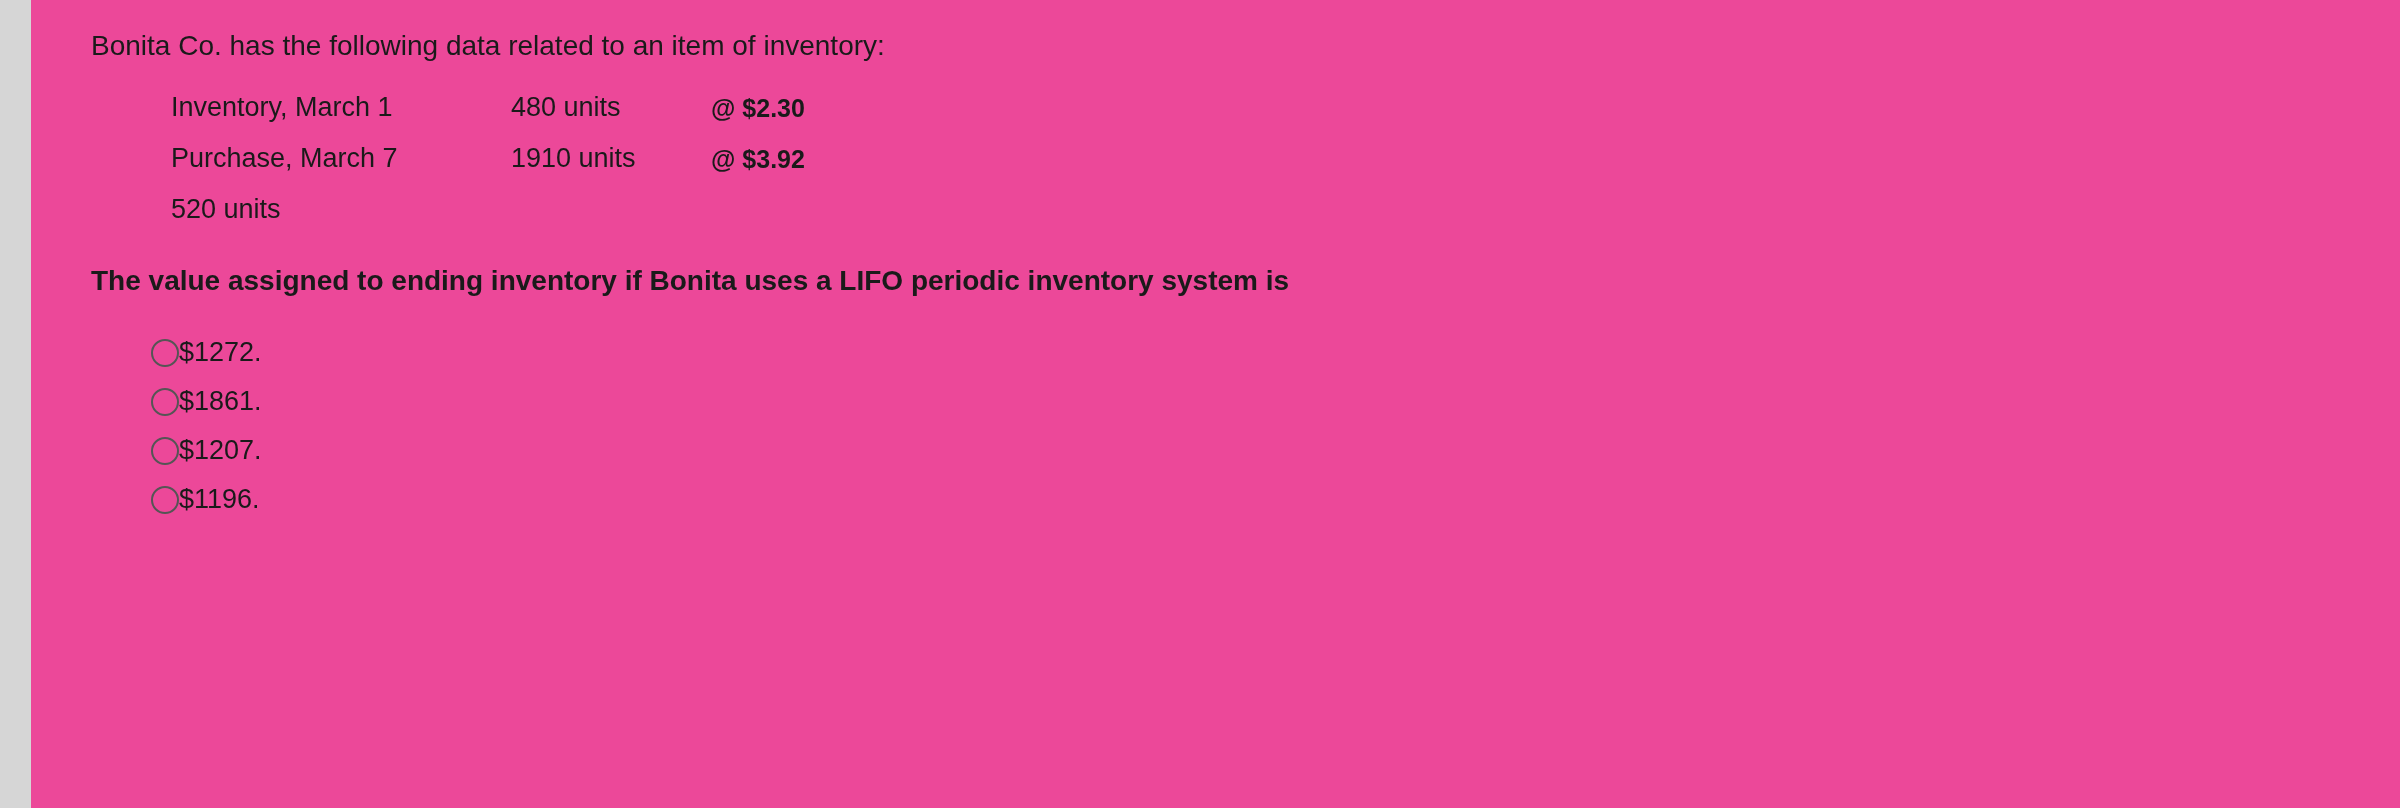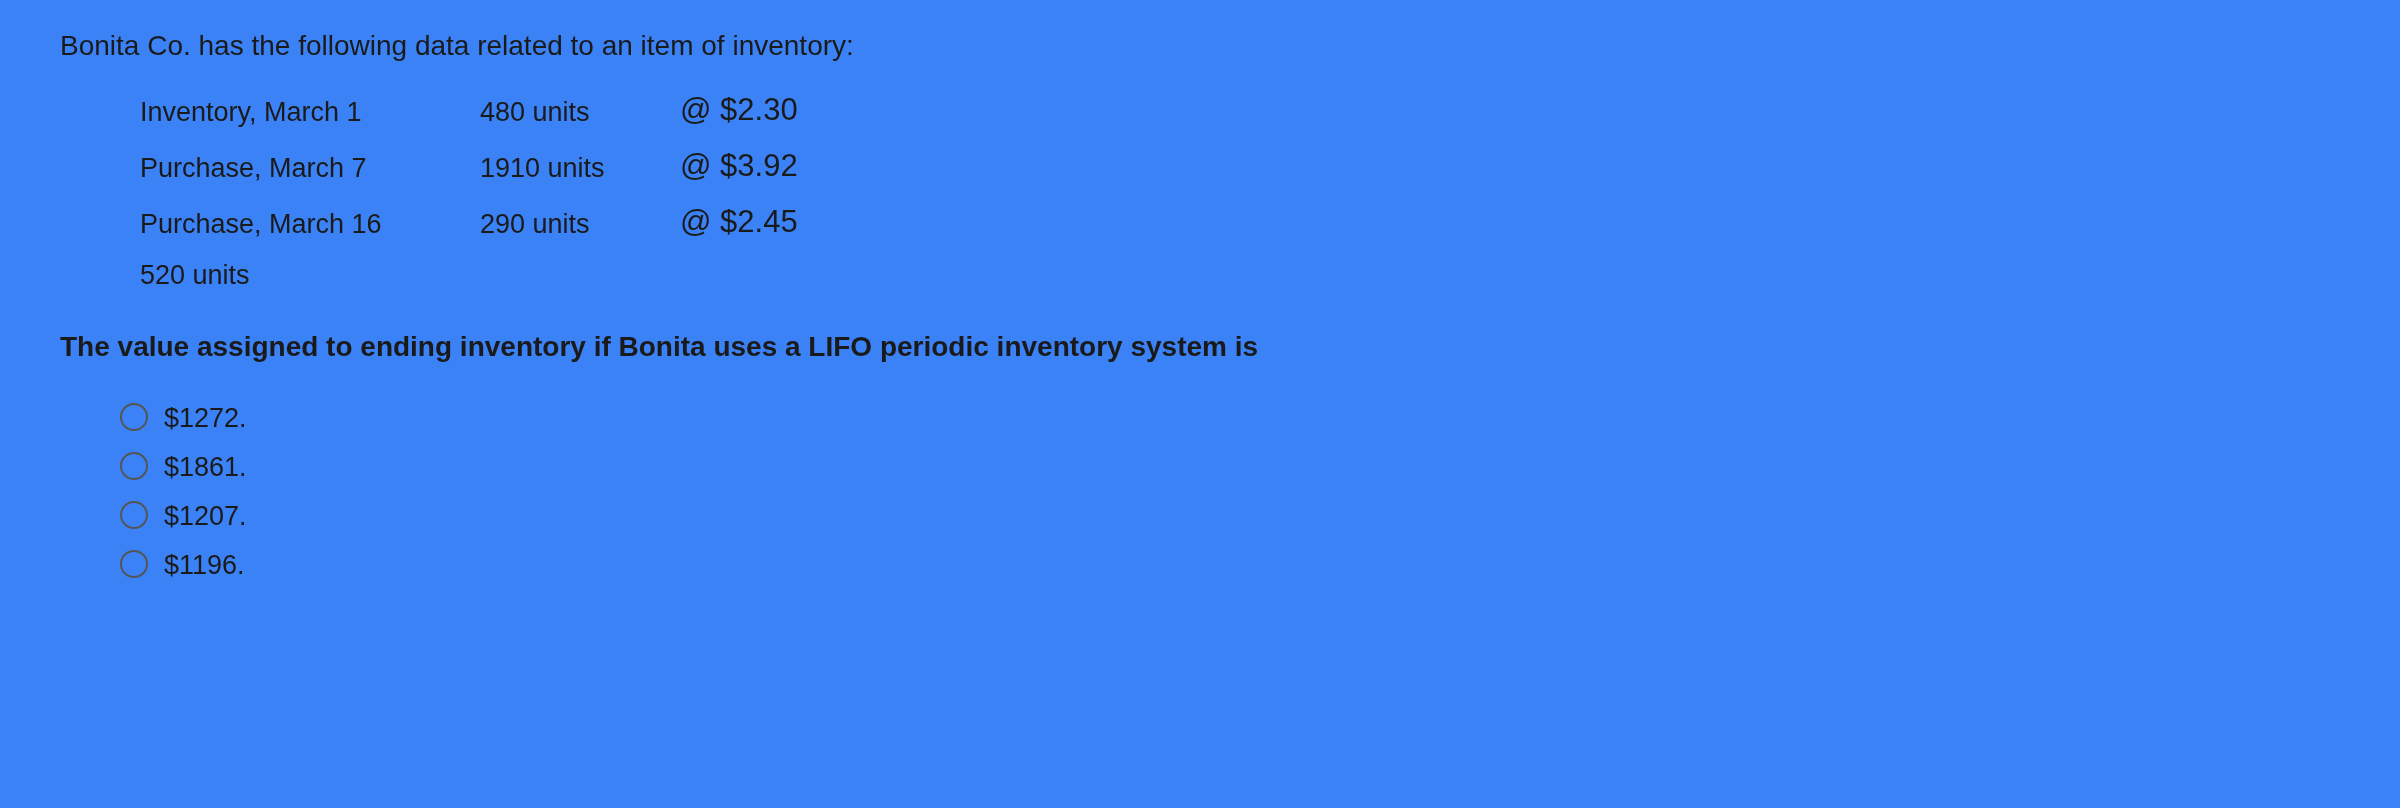--- a/index.html
+++ b/index.html
@@ -12,24 +12,25 @@
       width: 2400px;
       height: 808px;
       background-color: #d6d6d6;
       font-family: Arial, sans-serif;
       display: flex;
       align-items: flex-start;
       justify-content: flex-start;
     }
 
     .main-container {
-      background-color: #3b82f6;
+      background-color: #ec4899;
       width: 100%;
       height: 100%;
       padding: 30px 60px;
+      margin-left: 31px;
     }
 
     .intro-text {
       font-size: 28px;
       color: #1a1a1a;
       margin-bottom: 30px;
       font-weight: 400;
     }
 
     .data-table {
@@ -51,44 +52,44 @@
     }
 
     .row-units {
       font-size: 27px;
       color: #1a1a1a;
       width: 200px;
       font-weight: 400;
     }
 
     .row-price {
-      font-size: 31px;
+      font-size: 25px;
       color: #1a1a1a;
-      font-weight: 400;
+      font-weight: 700;
     }
 
     .question-text {
       font-size: 28px;
       color: #1a1a1a;
       margin-bottom: 40px;
       font-weight: 700;
       margin-top: 10px;
     }
 
     .options-container {
       margin-left: 60px;
       display: flex;
       flex-direction: column;
       gap: 18px;
     }
 
     .option-item {
       display: flex;
-      align-items: flex-start;
-      gap: 16px;
+      align-items: center;
+      gap: 0;
       cursor: pointer;
     }
 
     .radio-circle {
       width: 28px;
       height: 28px;
       border-radius: 50%;
       border: 2px solid #555;
       background-color: transparent;
       flex-shrink: 0;
@@ -116,25 +117,20 @@
         <span class="row-label">Inventory, March 1</span>
         <span class="row-units">480 units</span>
         <span class="row-price">@ $2.30</span>
       </div>
       <div class="data-row">
         <span class="row-label">Purchase, March 7</span>
         <span class="row-units">1910 units</span>
         <span class="row-price">@ $3.92</span>
       </div>
       <div class="data-row">
-        <span class="row-label">Purchase, March 16</span>
-        <span class="row-units">290 units</span>
-        <span class="row-price">@ $2.45</span>
-      </div>
-      <div class="data-row">
         <span class="row-units">520 units</span>
         <span class="row-price"></span>
       </div>
     </div>
 
   <p class="question-text">The value assigned to ending inventory if Bonita uses a LIFO periodic inventory system is</p>
 
   <div class="options-container">
 
   <div class="option-item">

